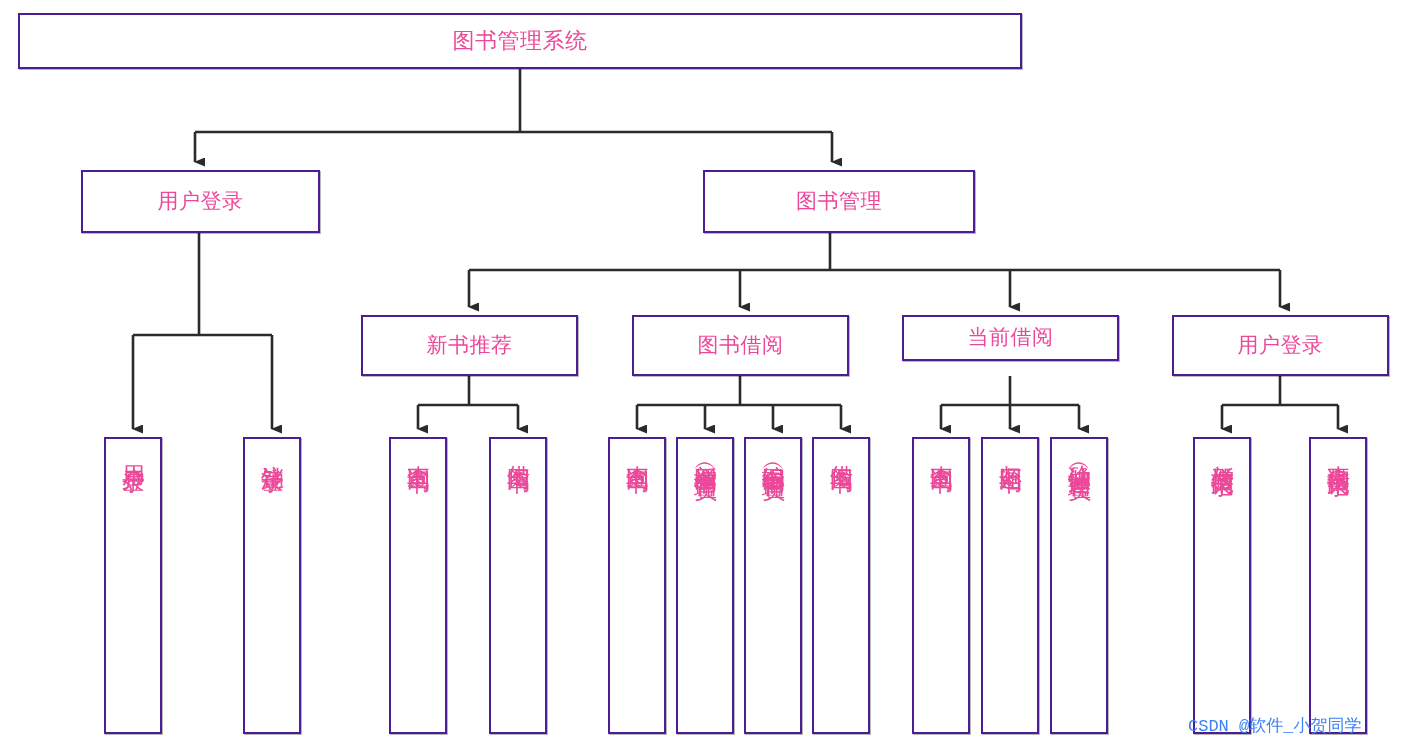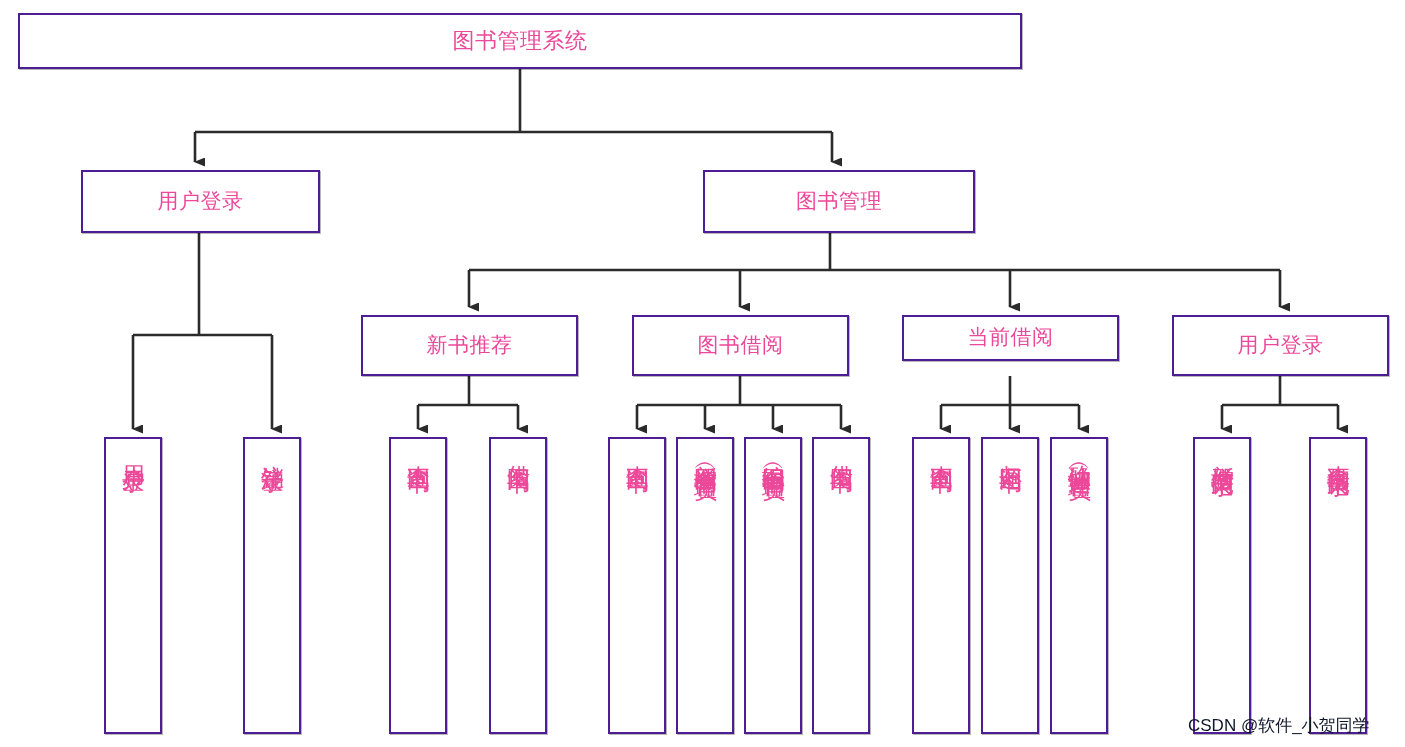--- a/index.html
+++ b/index.html
@@ -65,23 +65,24 @@
     line-height: 1.05;
     letter-spacing: 2px;
     max-height: 285px;
     white-space: pre-wrap;
   }
   .watermark {
     position: absolute;
     left: 1188px;
     top: 714px;
     font-size: 17px;
-    color: #0f172a;
+    color: #3b82f6;
     white-space: nowrap;
     user-select: none;
+    font-family: Liberation Mono, monospace;
   }
 </style>
 </head>
 <body>
 
 <div id="diagram-root">
 
   <svg id="edges-layer" viewBox="0 0 1405 747" width="1405" height="747" xmlns="http://www.w3.org/2000/svg">
     <defs>
       <marker id="arrowhead" markerWidth="9" markerHeight="11" refX="4.5" refY="10" orient="auto" markerUnits="userSpaceOnUse">

